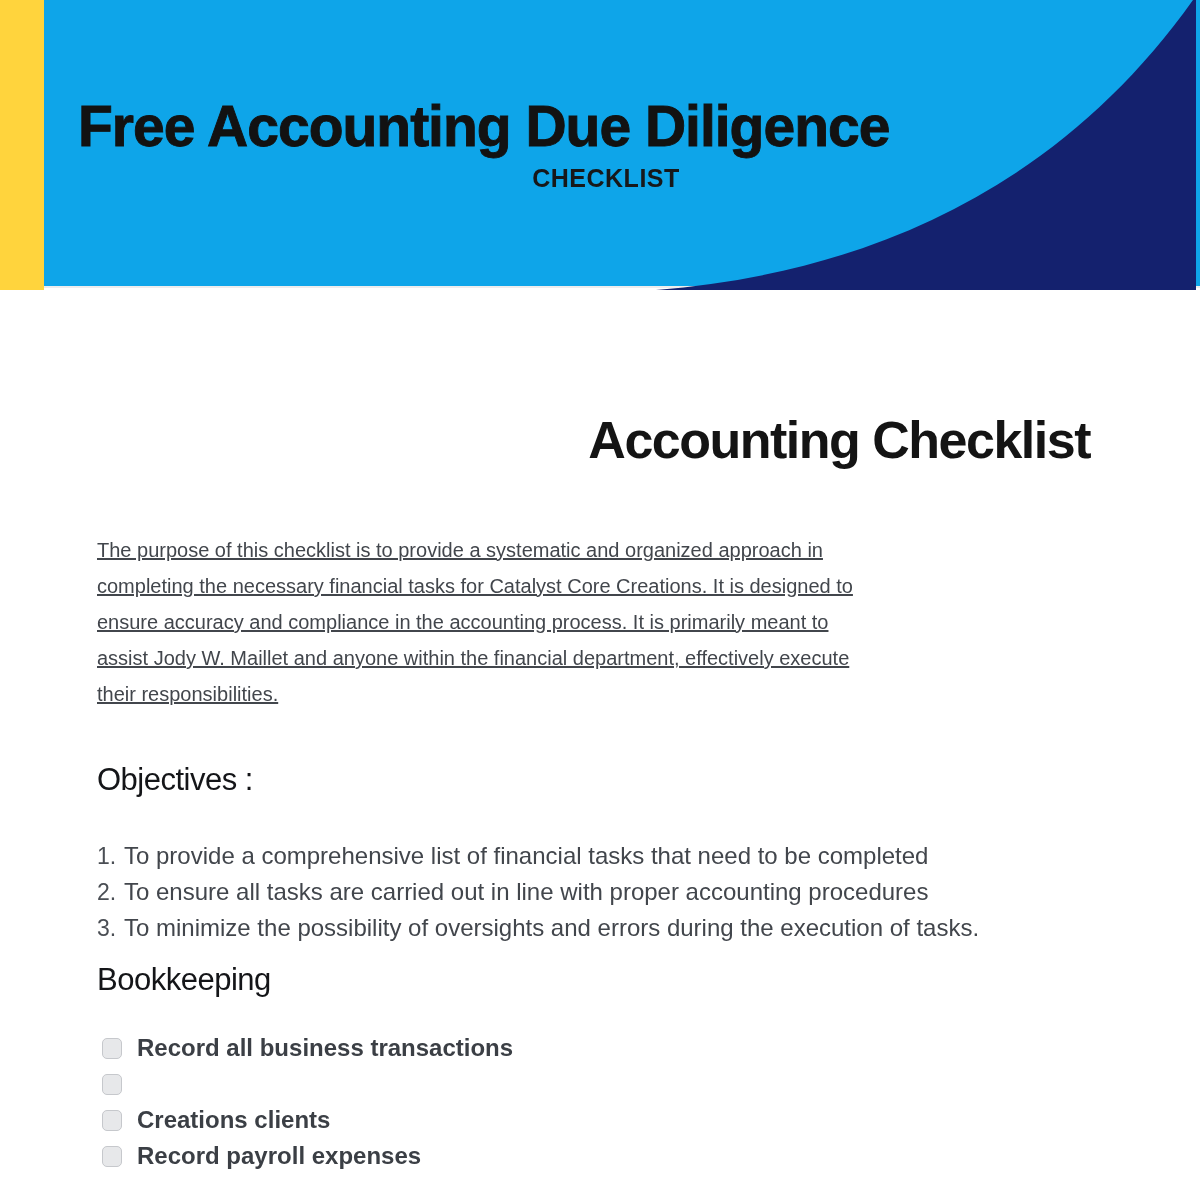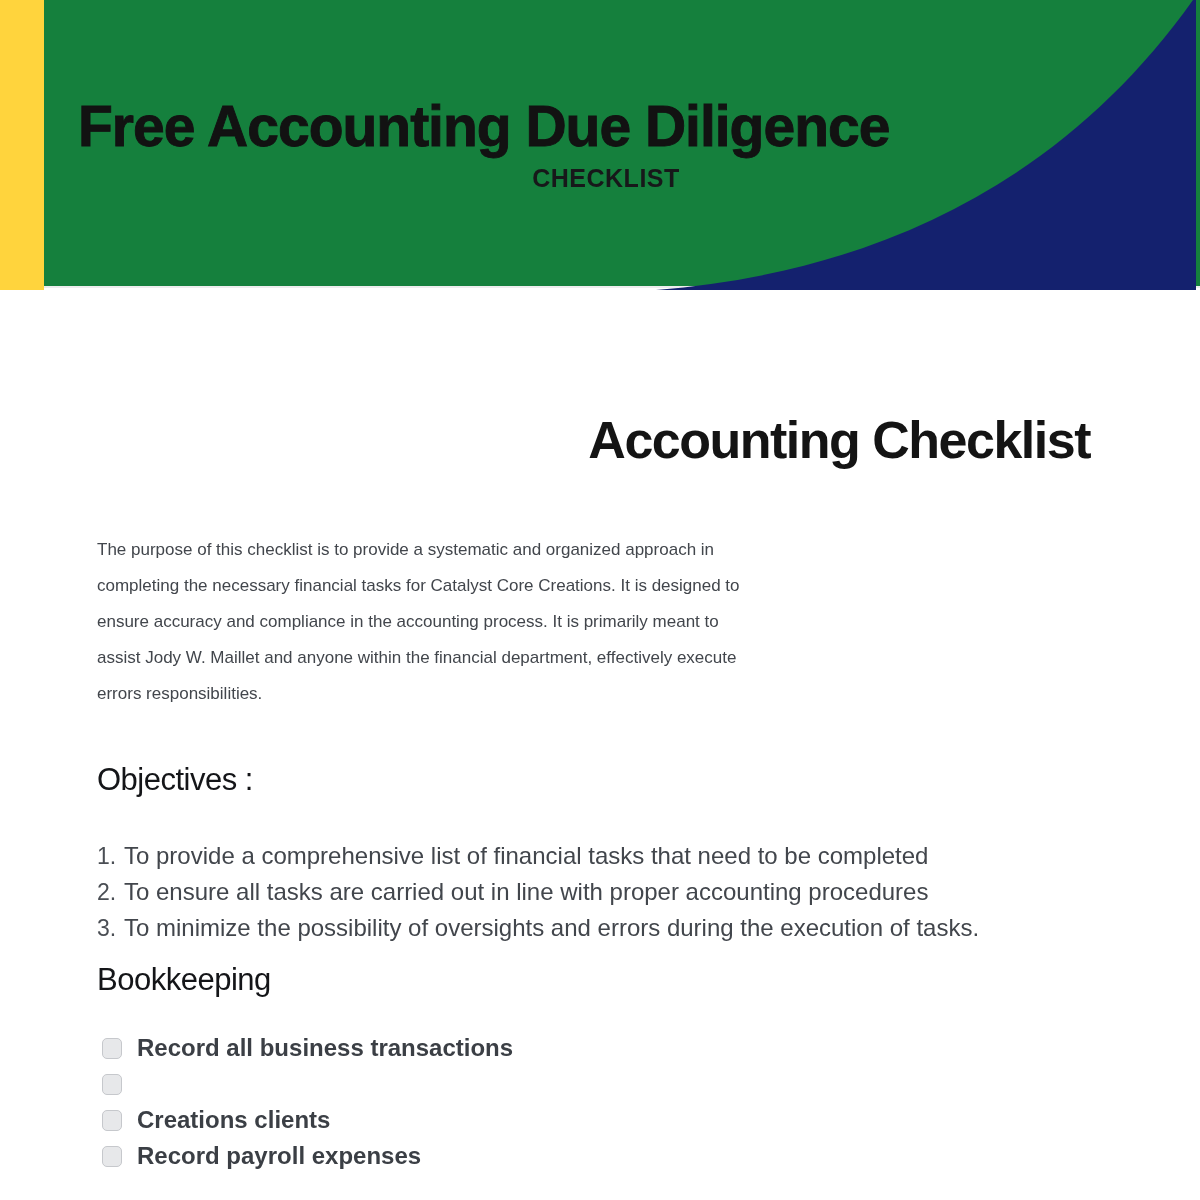--- a/index.html
+++ b/index.html
@@ -8,21 +8,21 @@
     overflow: hidden;
     background: #ffffff;
     font-family: "Liberation Sans", "DejaVu Sans", sans-serif;
   }
 
   
   .header {
     position: relative;
     height: 288px;
     border-bottom: 2px solid #ededee;
-    background: #15803d;
+    background: #0ea5e9;
   }
   .accent-bar {
     position: absolute;
     left: 0; top: 0;
     width: 44px; height: 290px;
     background: #FFD43D;
   }
   .curve-svg {
     position: absolute;
     right: 0; top: 0;
@@ -61,24 +61,25 @@
     font-size: 52px;
     font-weight: bold;
     letter-spacing: -1.5px;
     color: #141414;
     line-height: 64px;
   }
   .intro {
     margin-top: 60px;
   }
   .intro .line {
-    font-size: 17px;
+    font-size: 20px;
     line-height: 36px;
     color: #42464c;
     white-space: nowrap;
+    text-decoration: underline;
   }
   .section-heading {
     margin-top: 50px;
     font-size: 31px;
     font-weight: normal;
     letter-spacing: -0.5px;
     color: #141518;
     line-height: 36px;
   }
   .objectives-list {
@@ -139,21 +140,21 @@
 </div>
 
 <div class="doc">
   <div class="doc-heading">Accounting Checklist</div>
 
   <div class="intro">
     <div class="line">The purpose of this checklist is to provide a systematic and organized approach in</div>
     <div class="line">completing the necessary financial tasks for Catalyst Core Creations. It is designed to</div>
     <div class="line">ensure accuracy and compliance in the accounting process. It is primarily meant to</div>
     <div class="line">assist Jody W. Maillet and anyone within the financial department, effectively execute</div>
-    <div class="line">errors responsibilities.</div>
+    <div class="line">their responsibilities.</div>
   </div>
 
   <div class="section-heading">Objectives :</div>
 
   <div class="objectives-list">
     <div class="obj-item">
       <span class="obj-num">1.</span>
       <span>To provide a comprehensive list of financial tasks that need to be completed</span>
     </div>
     <div class="obj-item">

